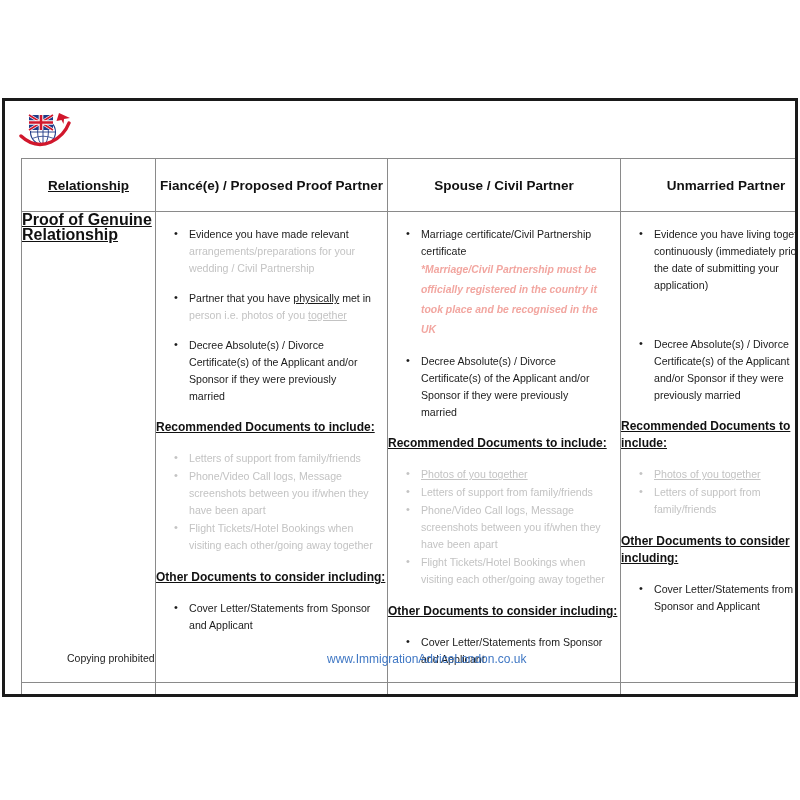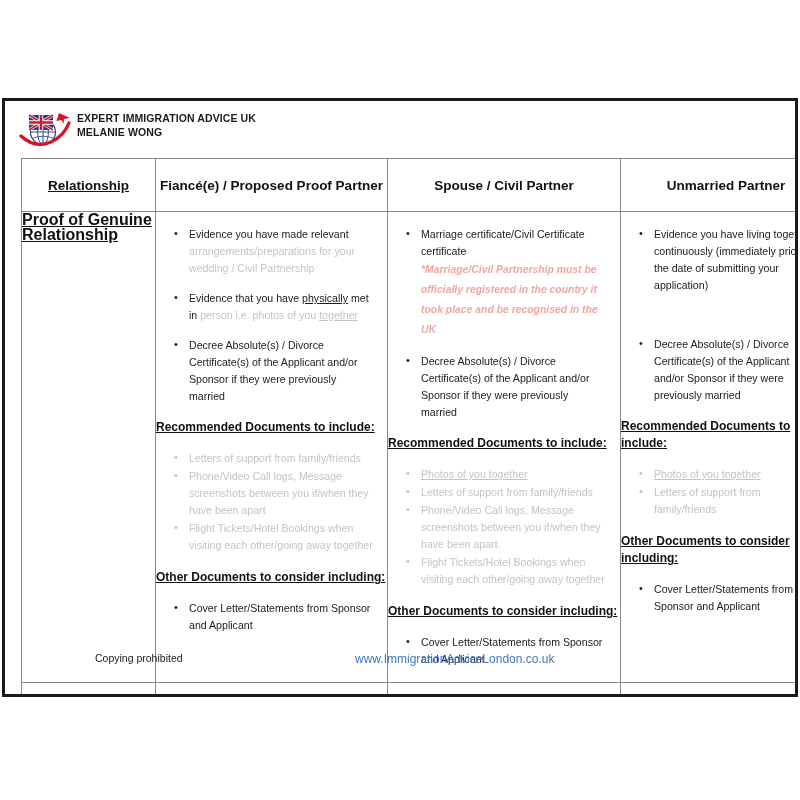--- a/index.html
+++ b/index.html
@@ -159,21 +159,20 @@
   }
   .u { text-decoration: underline; }
 
   
   #sheet-footer {
     position: absolute;
     left: 0;
     right: 0;
     bottom: 22px;
     height: 20px;
-    margin-left: 28px;
   }
   #copy-notice {
     position: absolute;
     left: 62px;
     top: 0;
     font-size: 10.5px;
     color: #1b1b1b;
   }
   #site-link {
     position: absolute;
@@ -205,24 +204,20 @@
           <path d="M0 0 L24 15 M24 0 L0 15" stroke="#d1172c" stroke-width="1.6"></path>
           <path d="M12 0 L12 15 M0 7.5 L24 7.5" stroke="#ffffff" stroke-width="4.6"></path>
           <path d="M12 0 L12 15 M0 7.5 L24 7.5" stroke="#d1172c" stroke-width="2.6"></path>
         </g>
 
         <path d="M2 27 Q16 40 32 33 Q45 27 50 14" fill="none" stroke="#d1172c" stroke-width="3.4" stroke-linecap="round"></path>
 
         <path d="M40 4 L51 9 L45 10 L44.5 15 L42.5 11 L37.5 12 Z" fill="#d1172c"></path>
       </svg>
     </span>
-    <div id="brand-text">
-      <div class="brand-line">EXPERT IMMIGRATION ADVICE UK</div>
-      <div class="brand-line">MELANIE WONG</div>
-    </div>
   </div>
 
   <table id="doc-table">
     <colgroup>
       <col class="c1">
         <col class="c2">
         <col class="c3">
         <col class="c4">
     </colgroup>
     <thead>
@@ -236,39 +231,39 @@
     <tbody>
       <tr>
 
         <td class="cell cell-first">
           <div class="row-label">Proof of Genuine Relationship</div>
         </td>
 
         <td class="cell">
           <ul class="doc-list">
             <li><span>Evidence you have made relevant </span><span class="faded-inline" style="color:#c3c3c3">arrangements/preparations for your wedding / Civil Partnership</span></li>
-            <li><span>Evidence that you have </span><span class="u">physically</span><span> met in </span><span style="color:#c3c3c3">person i.e. photos of you </span><span class="u" style="color:#c3c3c3">together</span></li>
+            <li><span>Partner that you have </span><span class="u">physically</span><span> met in </span><span style="color:#c3c3c3">person i.e. photos of you </span><span class="u" style="color:#c3c3c3">together</span></li>
             <li><span>Decree Absolute(s) / Divorce Certificate(s) of the Applicant and/or Sponsor if they were previously married</span></li>
           </ul>
           <div class="subhead">Recommended Documents to include:</div>
           <ul class="doc-list tight">
             <li class="faded">Letters of support from family/friends</li>
             <li class="faded">Phone/Video Call logs, Message screenshots between you if/when they have been apart</li>
             <li class="faded">Flight Tickets/Hotel Bookings when visiting each other/going away together</li>
           </ul>
           <div class="subhead gap-top">Other Documents to consider including:</div>
           <ul class="doc-list tight">
             <li>Cover Letter/Statements from Sponsor and Applicant</li>
           </ul>
         </td>
 
         <td class="cell">
           <ul class="doc-list">
             <li>
-              <span>Marriage certificate/Civil Certificate certificate</span>
+              <span>Marriage certificate/Civil Partnership certificate</span>
               <span class="note-red">*Marriage/Civil Partnership must be officially registered in the country it took place and be recognised in the UK</span>
             </li>
             <li>Decree Absolute(s) / Divorce Certificate(s) of the Applicant and/or Sponsor if they were previously married</li>
           </ul>
           <div class="subhead">Recommended Documents to include:</div>
           <ul class="doc-list tight">
             <li class="faded"><span class="u">Photos of you together</span></li>
             <li class="faded">Letters of support from family/friends</li>
             <li class="faded">Phone/Video Call logs, Message screenshots between you if/when they have been apart</li>
             <li class="faded">Flight Tickets/Hotel Bookings when visiting each other/going away together</li>

